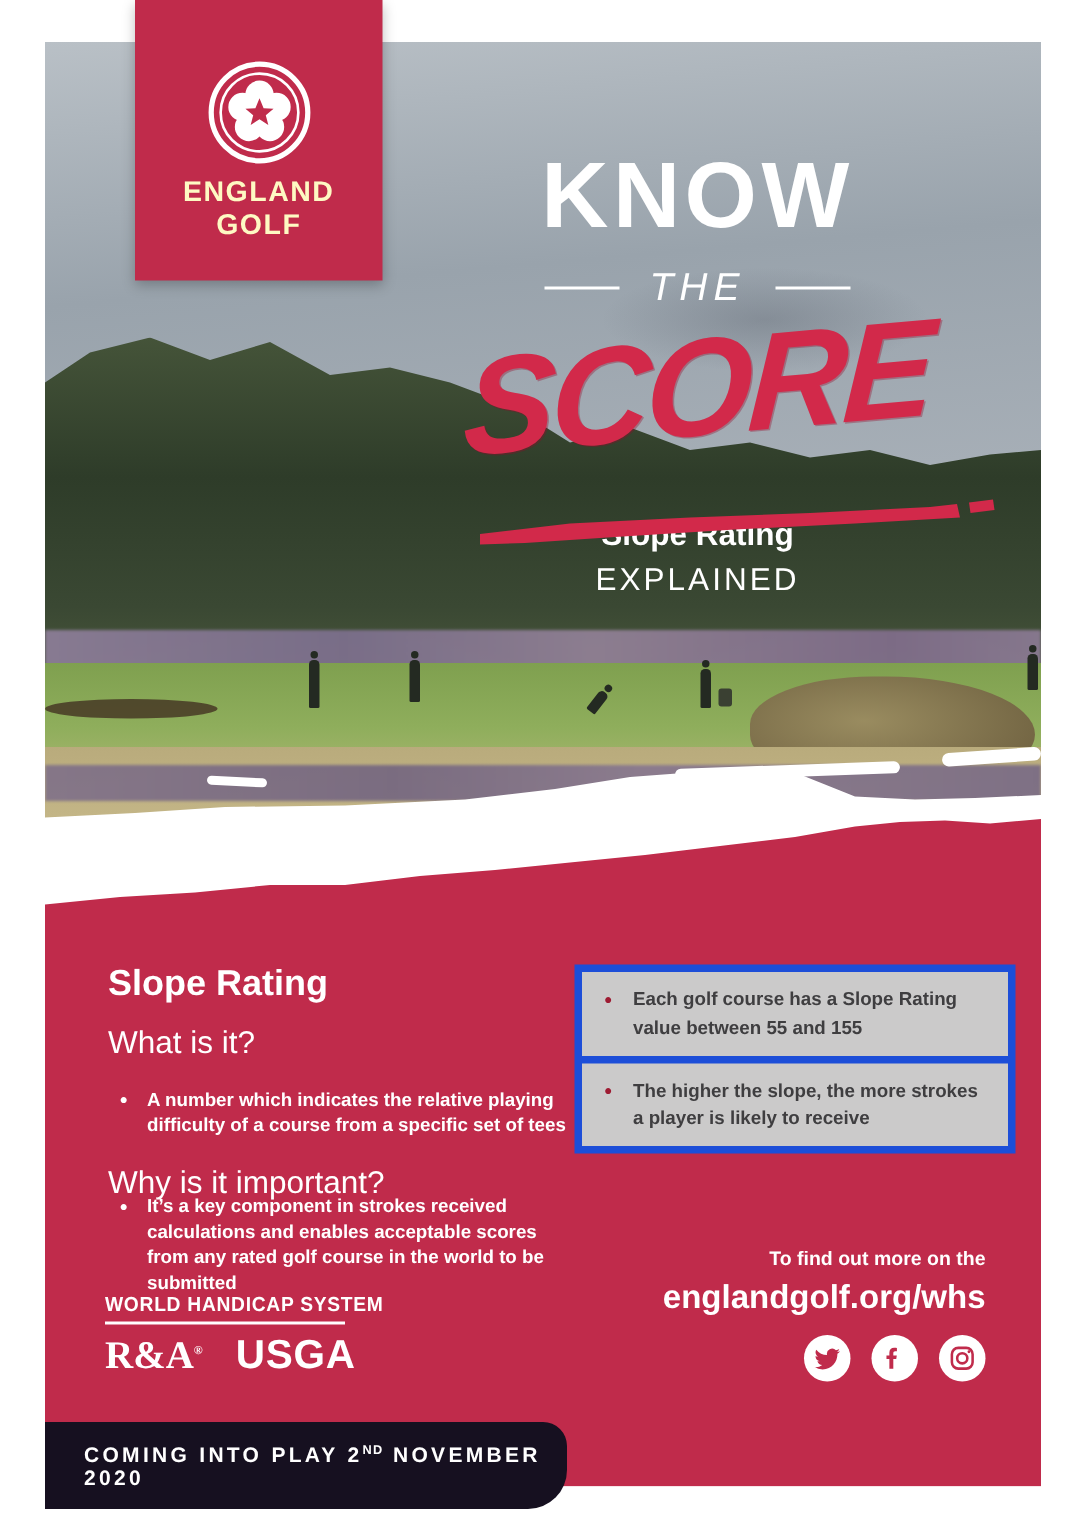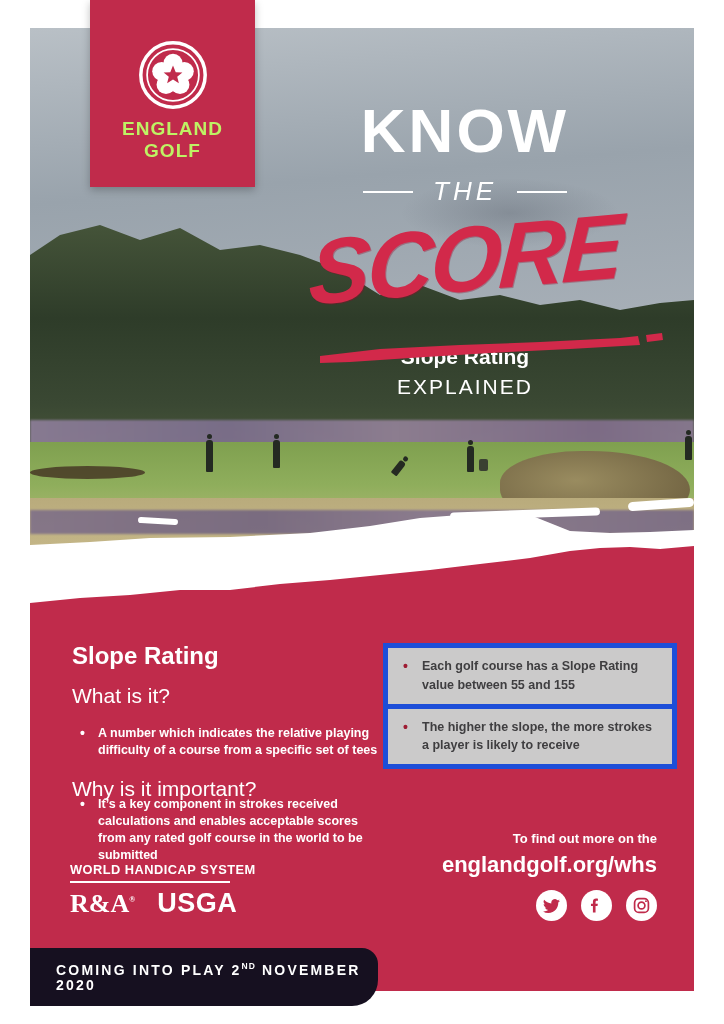--- a/index.html
+++ b/index.html
@@ -32,21 +32,21 @@
   
   .tear-white{position:absolute;left:30px;top:480px;width:664px;height:131px;background:#ffffff;z-index:3;
       clip-path:polygon(0 65px,60px 62px,120px 58px,200px 57px,280px 53px,340px 46px,390px 38px,430px 35px,470px 32px,500px 35px,525px 45px,540px 51px,580px 53px,620px 52px,664px 50px,664px 131px,0 131px);}
   .red-section{position:absolute;left:30px;top:540px;width:664px;height:451px;background:var(--red);z-index:4;
       clip-path:polygon(0 63px,50px 58px,100px 55px,150px 50px,200px 50px,250px 44px,300px 40px,350px 35px,400px 30px,450px 24px,500px 18px,540px 11px,570px 8px,600px 7px,630px 9px,664px 6px,664px 451px,0 451px);}
   :root{--red:#C02B4B;--score-red:#D2294A;--dark:#161020;--box-gray:#CBCACA;--box-text:#3F3E40;--box-bullet:#9E1B32;}
   
   .eg-banner{position:absolute;left:90px;top:0;width:165px;height:187px;background:var(--red);z-index:6;
       box-shadow:0 3px 8px rgba(0,0,0,.25);display:flex;flex-direction:column;align-items:center;}
   .eg-logo{margin-top:40px;}
-  .eg-name{color:#bef264;font-size:19px;font-weight:700;letter-spacing:1px;text-align:center;line-height:1.15;margin-top:8px;}
+  .eg-name{color:#fef9c3;font-size:19px;font-weight:700;letter-spacing:1px;text-align:center;line-height:1.15;margin-top:8px;}
   
   .hero{position:absolute;left:265px;top:100px;width:400px;text-align:center;z-index:5;color:#fff;}
   .hero-know{font-size:62px;font-weight:800;letter-spacing:3px;line-height:1;text-align:center;}
   .hero-the-row{display:flex;align-items:center;justify-content:center;gap:20px;margin-top:14px;}
   .hero-the{font-size:26px;font-style:italic;font-weight:400;letter-spacing:4px;}
   .hero-dash{width:50px;height:2px;background:#fff;}
   .hero-score{font-size:92px;font-weight:800;font-style:italic;letter-spacing:-3px;color:var(--score-red);
       transform:rotate(-5deg) skewX(-8deg);margin-top:6px;line-height:1;text-shadow:1px 1px 0 rgba(150,10,40,.35);}
   .hero-underline{position:absolute;left:55px;top:232px;}
   .hero-sub-bold{font-size:21px;font-weight:800;margin-top:40px;}

